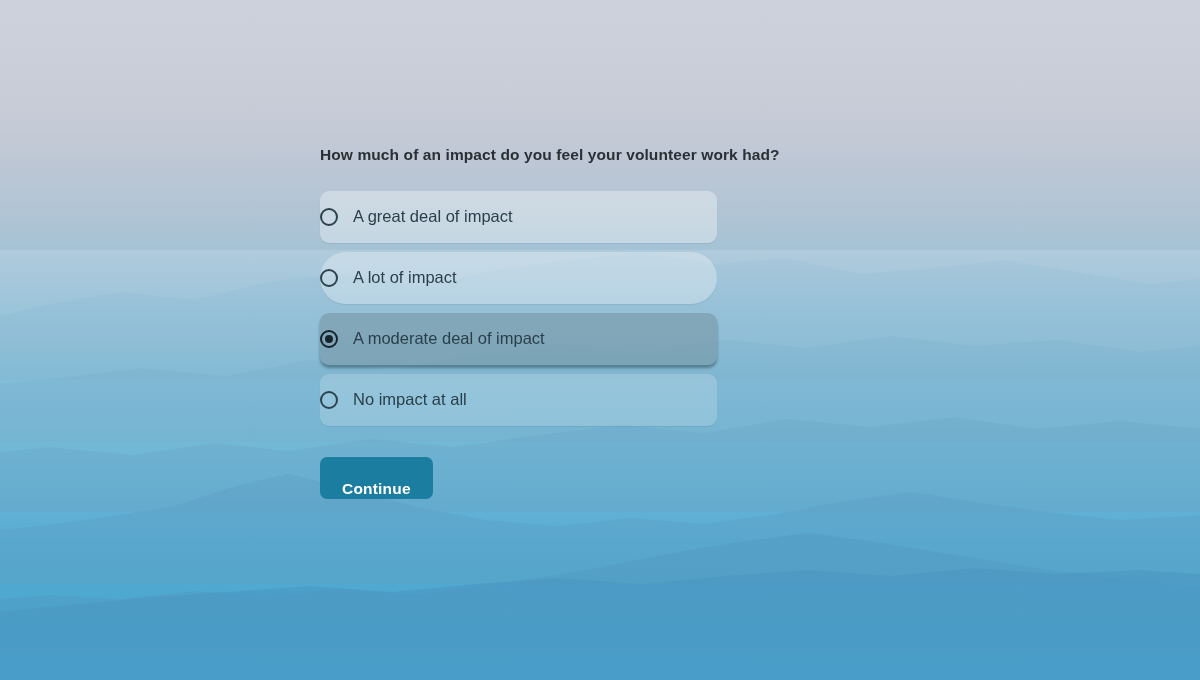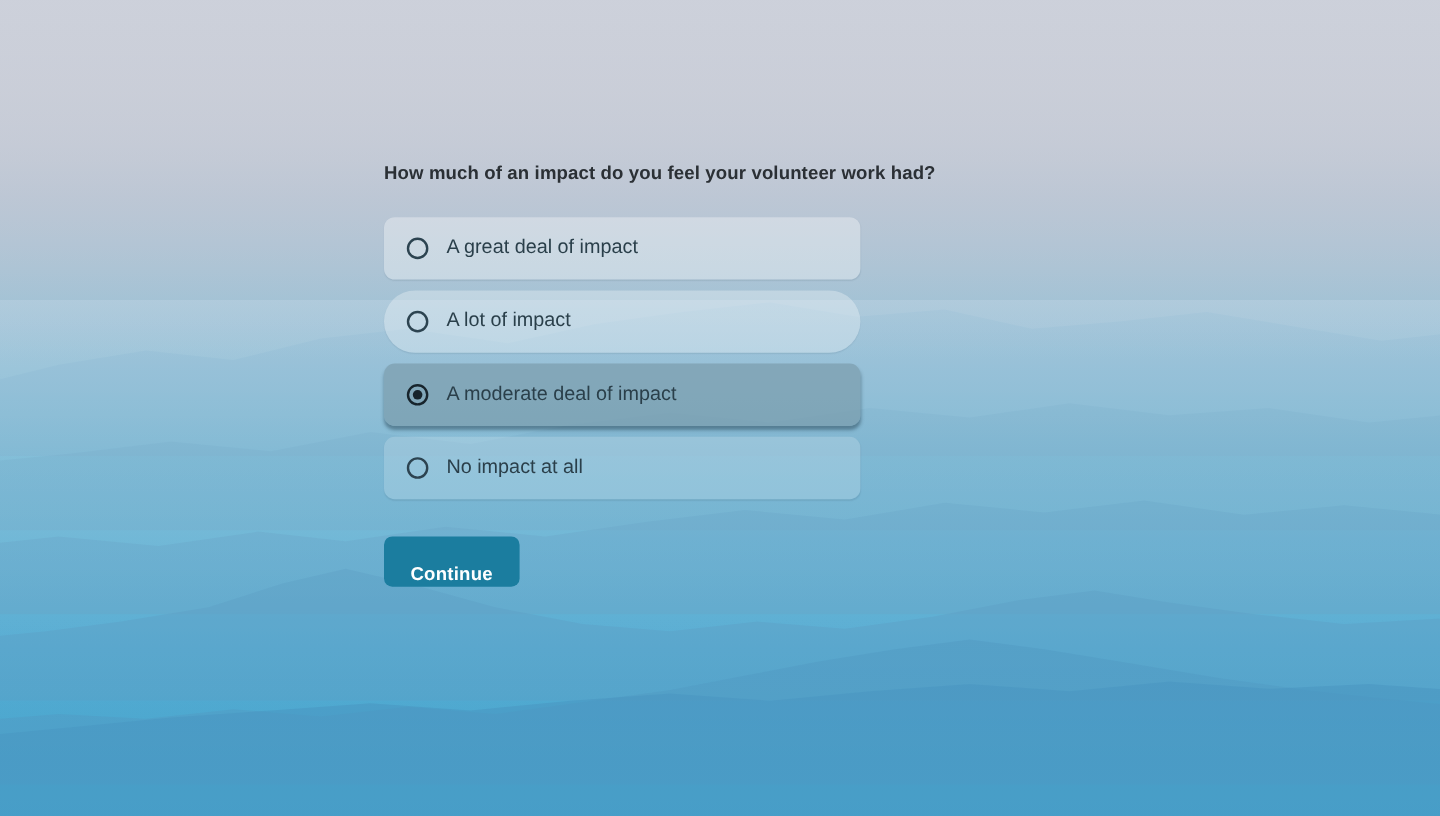--- a/index.html
+++ b/index.html
@@ -74,21 +74,21 @@
     left: 0; right: 0; bottom: 0;
     height: 170px;
     background: linear-gradient(to top, rgba(72,166,206,0.30), rgba(90,178,212,0.0));
     pointer-events: none;
   }
 
   
   .survey {
     position: absolute;
     left: 320px;
-    top: 136px;
+    top: 146px;
     width: 420px;
   }
   .question-title {
     font-size: 15.5px;
     font-weight: bold;
     color: #2b3035;
     letter-spacing: 0.1px;
     margin: 0 0 26px 0;
     white-space: nowrap;
     line-height: 1.2;
@@ -98,21 +98,20 @@
 
   .option {
     position: relative;
     width: 397px;
     height: 52px;
     box-sizing: border-box;
     margin-bottom: 9px;
     border-radius: 9px;
     display: flex;
     align-items: center;
-    padding-left: 19px;
     background: rgba(255,255,255,0.30);
     box-shadow: 0 1px 1px rgba(40,60,75,0.10);
     cursor: pointer;
   }
   
   .option.o1 { background: rgba(255,255,255,0.34); }
   .option.o2 { background: rgba(255,255,255,0.30); border-radius: 26px; }
   .option.o4 { background: rgba(255,255,255,0.22); }
   .option.o5 { background: rgba(255,255,255,0.18); }
 

